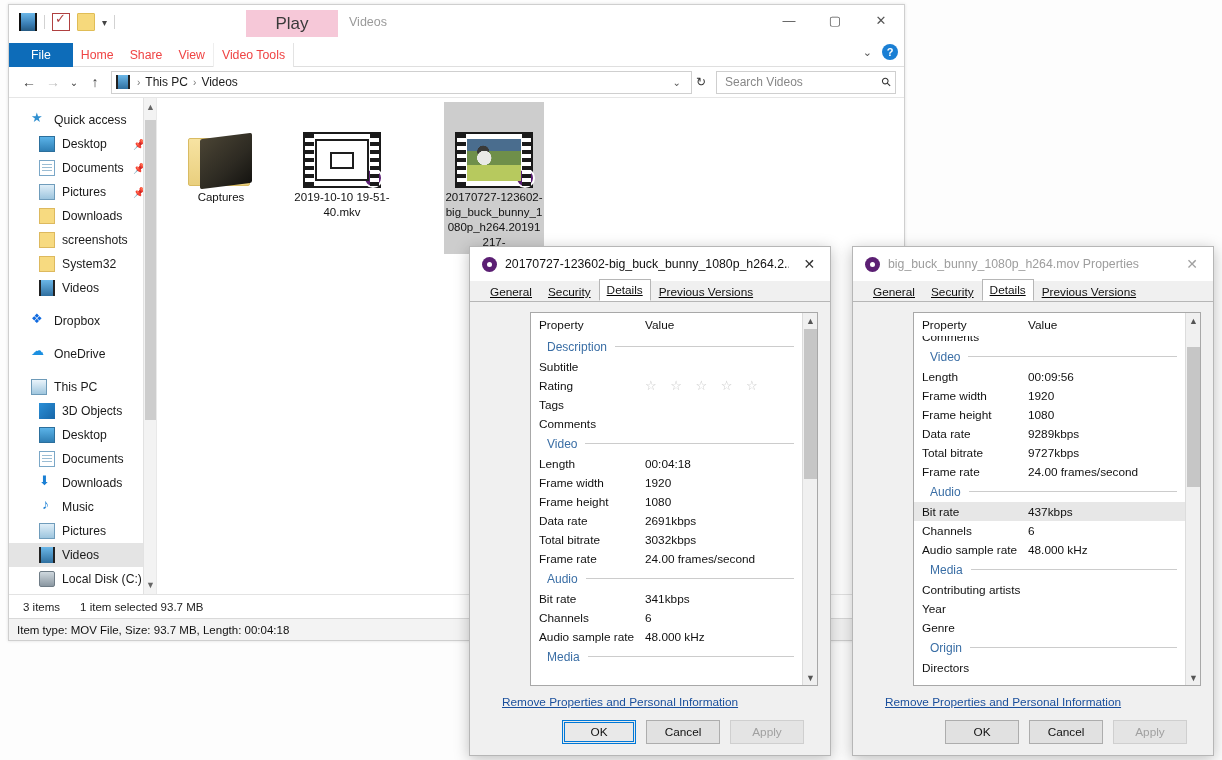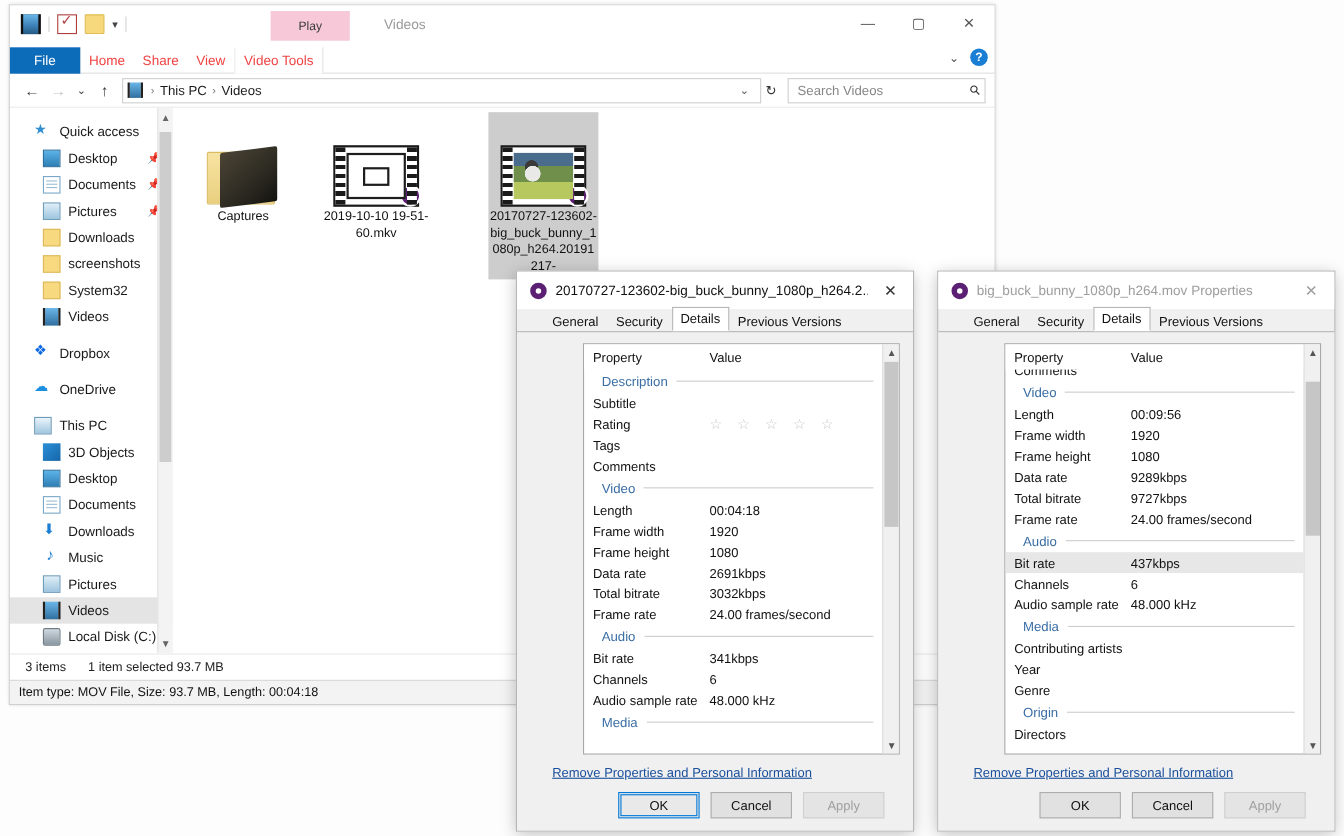--- a/index.html
+++ b/index.html
@@ -26,22 +26,22 @@
     background:#2b3a4a; border-left:2px solid #111; border-right:2px solid #111;
     background-image: linear-gradient(180deg,#6bb7e8 0%,#3b7fb5 60%,#255a82 100%);
   }
   .ico-check { border:1.5px solid #b04040; background:#fff; }
   .ico-check:after{ content:"✓"; position:absolute; left:2px; top:-3px; font-size:13px; color:#b04040; }
   .ico-folder { background:#f6d97c; border:1px solid #e0bd56; border-radius:1px; }
   .qat-sep { width:1px; height:14px; background:#d2d2d2; }
   .qat-caret { font-size:10px; color:#444; }
 
   .ctx-tab {
-    position:absolute; left:237px; top:5px; width:72px; height:27px;
-    background:#f6c8d8; color:#3a3a3a; font-size:11px;
+    position:absolute; left:237px; top:5px; width:92px; height:27px;
+    background:#f6c8d8; color:#3a3a3a; font-size:17px;
     display:flex; align-items:center; justify-content:center;
   }
   .win-title {
     position:absolute; left:340px; top:10px; font-size:12.5px; color:#9a9a9a;
   }
   .wbtns { position:absolute; right:0; top:0; display:flex; }
   .wbtn { width:46px; height:30px; display:flex; align-items:center; justify-content:center;
           font-size:13px; color:#555; }
 
   .ribbon { height:24px; position:relative; background:#fff; flex:0 0 24px;
@@ -158,22 +158,22 @@
   .dlg-title { height:34px; display:flex; align-items:center; padding:0 0 0 12px; background:#fff;}
   .dlg-ico { width:15px;height:15px;border-radius:50%;background:#5b1f73;
              display:flex;align-items:center;justify-content:center; margin-right:8px; flex:0 0 15px;}
   .dlg-ico:after{content:""; width:5px;height:5px;border-radius:50%;background:#fff;}
   .dlg-title span.t { font-size:12.3px; color:#111; white-space:nowrap; overflow:hidden; }
   .dlg.inactive .dlg-title span.t { color:#9d9d9d; }
   .dlg-close { margin-left:auto; width:42px;height:32px; display:flex;align-items:center;
                justify-content:center; font-size:14px; color:#333;}
   .dlg.inactive .dlg-close{ color:#a0a0a0;}
 
-  .dlg-tabs { display:flex; align-items:flex-end; height:20px; padding-left:24px; gap:0px;
-              position:relative; }
+  .dlg-tabs { display:flex; align-items:flex-end; height:20px; padding-left:12px; gap:0px;
+              position:relative;text-decoration:underline; }
   .dtab { font-size:11.8px; color:#111; padding:2px 7px 2px; border:1px solid transparent;
           position:relative; top:1px;}
   .dtab.active { background:#fff; border:1px solid #b6b6b6; border-bottom:1px solid #fff;
                  padding:3px 7px 3px; top:0; z-index:3;}
 
   .dlg-pane { flex:1; background:#f0f0f0; border-top:1px solid #b6b6b6; padding:10px 12px 0;
               display:flex; flex-direction:column; min-height:0;}
   .proplist { background:#fff; border:1px solid #a8a8a8; flex:1; position:relative; overflow:hidden;
               display:flex;margin-left:48px; }
   .pl-inner { flex:1; position:relative; overflow:hidden; }
@@ -371,21 +371,21 @@
 
         <div class="tile" style="left:135px; top:4px;">
           <div class="thumbwrap">
             <div class="film-ico">
                 <div class="film-inner mkv">
                   <div class="sq"></div>
                 </div>
               <span class="ovl"></span>
             </div>
           </div>
-          <div class="name">2019-10-10 19-51-60.mkv</div>
+          <div class="name">2019-10-10 19-51-40.mkv</div>
         </div>
 
         <div class="tile sel" style="left:255px; top:4px;margin-left:32px;">
           <div class="thumbwrap">
             <div class="film-ico">
                 <div class="film-inner bunny"></div>
               <span class="ovl"></span>
             </div>
           </div>
           <div class="name">20170727-123602-big_buck_bunny_1080p_h264.20191217-</div>

